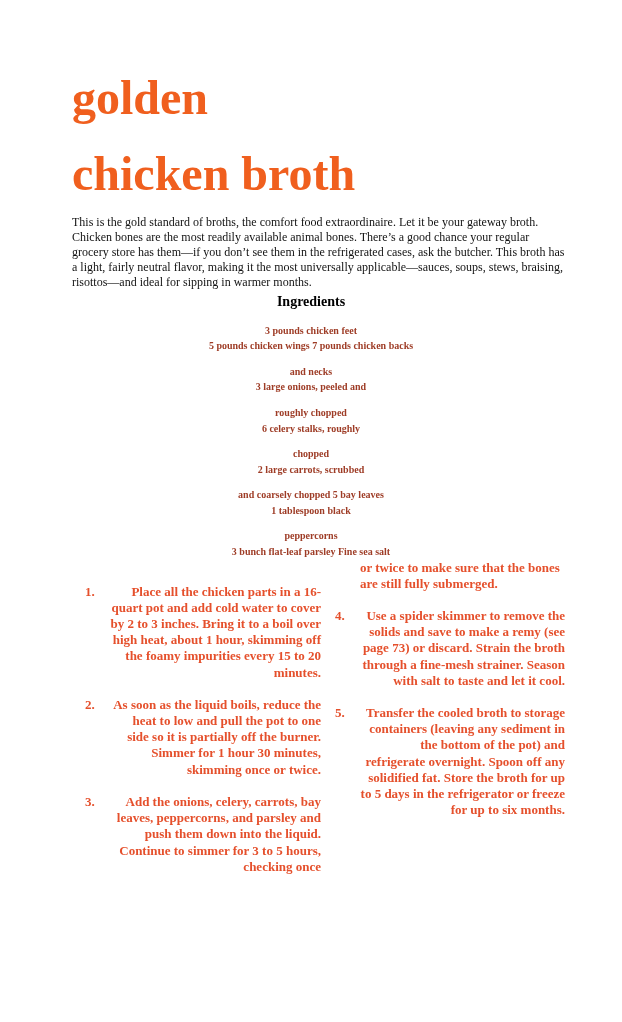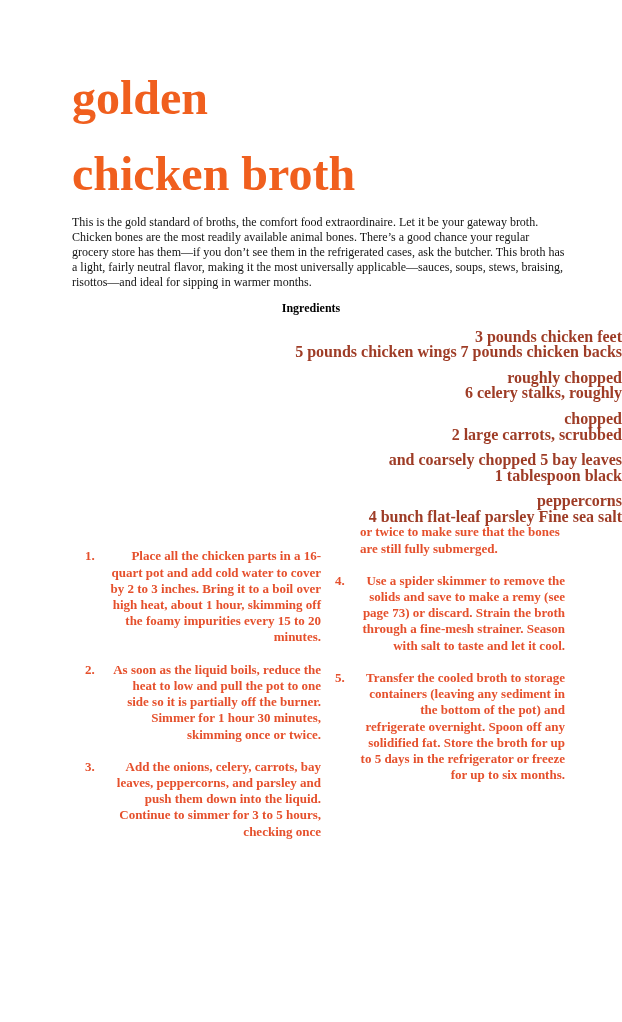--- a/index.html
+++ b/index.html
@@ -21,30 +21,30 @@
   }
   .title-line-2 { margin-top: 28px; }
   .intro {
     margin: 17px 0 0 72px;
     width: 495px;
     font-size: 12px;
     line-height: 14.9px;
     color: #121212;
   }
   .ing-heading {
-    margin-top: 11px;
+    margin-top: 4px;
     text-align: center;
-    font-size: 12px;
+    font-size: 14px;
     font-weight: 700;
     color: #000000;
   }
   .ingredients {
     margin-top: 13px;
-    text-align: right;
-    font-size: 16px;
+    text-align: center;
+    font-size: 10px;
     font-weight: 700;
     line-height: 15.6px;
     color: #9e3c26;
   }
   .ing-group { margin-bottom: 10px; }
   .ing-group:last-child { margin-bottom: 0; }
   .steps {
     display: flex;
     justify-content: space-between;
     margin-left: 85px;
@@ -74,34 +74,38 @@
   <p class="intro">This is the gold standard of broths, the comfort food extraordinaire. Let it be your gateway broth. Chicken bones are the most readily available animal bones. There’s a good chance your regular grocery store has them—if you don’t see them in the refrigerated cases, ask the butcher. This broth has a light, fairly neutral flavor, making it the most universally applicable—sauces, soups, stews, braising, risottos—and ideal for sipping in warmer months.</p>
 
   <h2 class="ing-heading">Ingredients</h2>
 
   <section class="ingredients">
     <div class="ing-group">
       <div class="ing-line">3 pounds chicken feet</div>
       <div class="ing-line">5 pounds chicken wings 7 pounds chicken backs</div>
     </div>
     <div class="ing-group">
+      <div class="ing-line">and necks</div>
+      <div class="ing-line">3 large onions, peeled and</div>
+    </div>
+    <div class="ing-group">
       <div class="ing-line">roughly chopped</div>
       <div class="ing-line">6 celery stalks, roughly</div>
     </div>
     <div class="ing-group">
       <div class="ing-line">chopped</div>
       <div class="ing-line">2 large carrots, scrubbed</div>
     </div>
     <div class="ing-group">
       <div class="ing-line">and coarsely chopped 5 bay leaves</div>
       <div class="ing-line">1 tablespoon black</div>
     </div>
     <div class="ing-group">
       <div class="ing-line">peppercorns</div>
-      <div class="ing-line">4 bunch flat-leaf parsley Fine sea salt</div>
+      <div class="ing-line">3 bunch flat-leaf parsley Fine sea salt</div>
     </div>
   </section>
 
   <section class="steps">
     <div class="col-left">
       <div class="step">
         <span class="step-num">1.</span>
         <span class="step-text">Place all the chicken parts in a 16-quart pot and add cold water to cover by 2 to 3 inches. Bring it to a boil over high heat, about 1 hour, skimming off the foamy impurities every 15 to 20 minutes.</span>
       </div>
       <div class="step">

